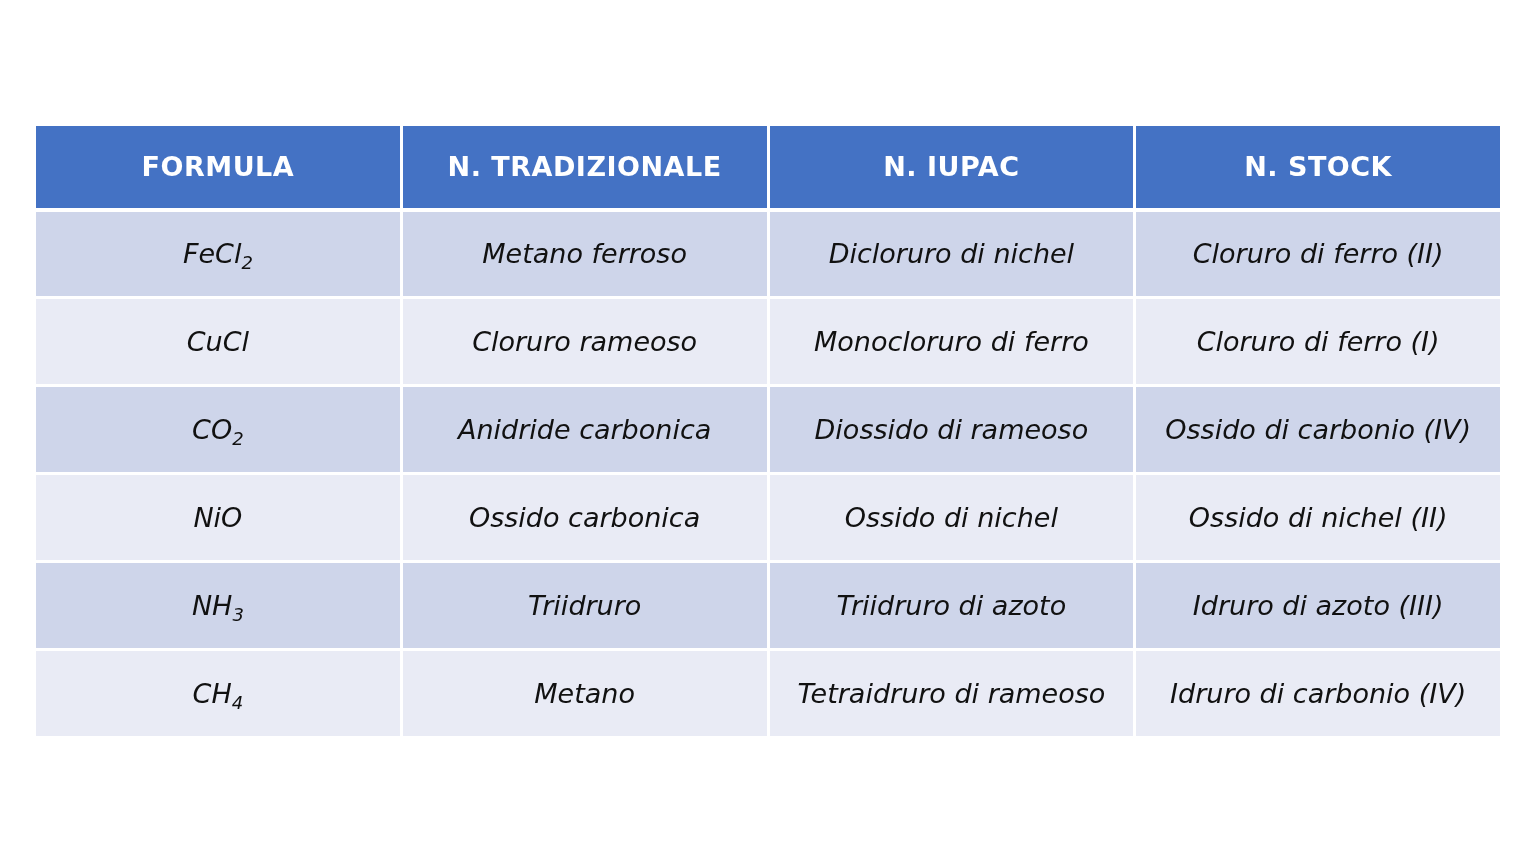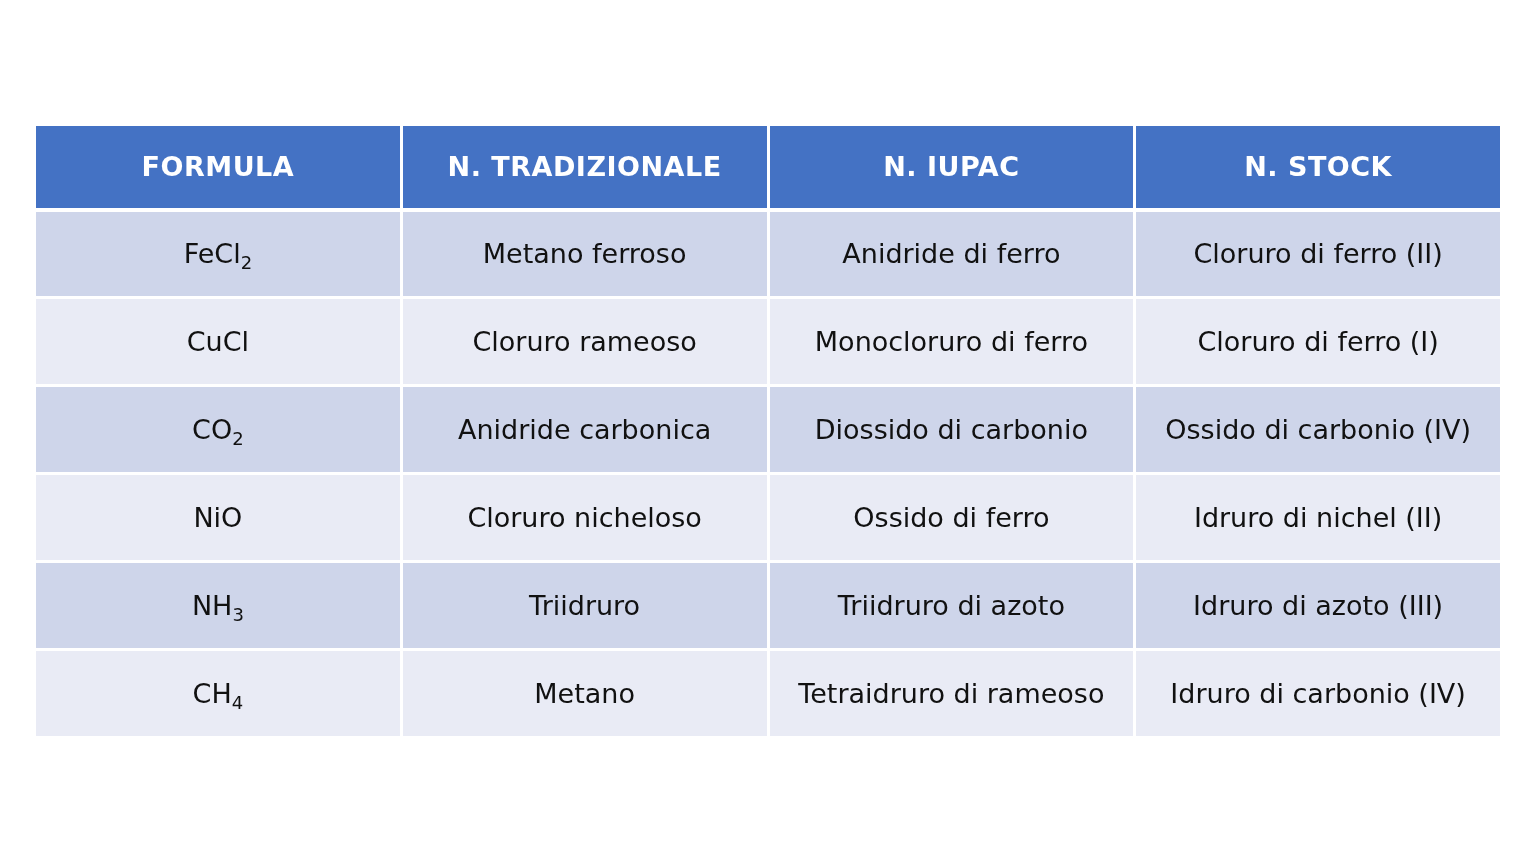--- a/index.html
+++ b/index.html
@@ -29,21 +29,21 @@
   table.nomenclature th,
   table.nomenclature td {
     border: 3px solid var(--grid-color, #ffffff);
     text-align: center;
     vertical-align: middle;
     padding: 0 8px;
     overflow: hidden;
     white-space: nowrap;
   }
   table.nomenclature thead tr { height: 85px; }
-  table.nomenclature tbody tr { height: 88px; }
+  table.nomenclature tbody tr { height: 88px; font-style: italic; }
   table.nomenclature th {
     background: var(--header-bg, #4472C4);
     color: var(--header-text, #ffffff);
     font-size: 27px;
     font-weight: bold;
     letter-spacing: 0.5px;
     border-bottom-width: 4px;
   }
   table.nomenclature td {
     color: var(--body-text, #111111);
@@ -74,40 +74,40 @@
         <th>FORMULA</th>
         <th>N. TRADIZIONALE</th>
         <th>N. IUPAC</th>
         <th>N. STOCK</th>
       </tr>
     </thead>
     <tbody>
       <tr class="band-dark">
         <td><span>FeCl</span><sub>2</sub></td>
         <td>Metano ferroso</td>
-        <td>Anidride di ferro</td>
+        <td>Dicloruro di nichel</td>
         <td>Cloruro di ferro (II)</td>
       </tr>
       <tr class="band-light">
         <td><span>CuCl</span><sub></sub></td>
         <td>Cloruro rameoso</td>
         <td>Monocloruro di ferro</td>
         <td>Cloruro di ferro (I)</td>
       </tr>
       <tr class="band-dark">
         <td><span>CO</span><sub>2</sub></td>
         <td>Anidride carbonica</td>
-        <td>Diossido di carbonio</td>
+        <td>Diossido di rameoso</td>
         <td>Ossido di carbonio (IV)</td>
       </tr>
       <tr class="band-light">
         <td><span>NiO</span><sub></sub></td>
-        <td>Cloruro nicheloso</td>
-        <td>Ossido di ferro</td>
-        <td>Idruro di nichel (II)</td>
+        <td>Ossido carbonica</td>
+        <td>Ossido di nichel</td>
+        <td>Ossido di nichel (II)</td>
       </tr>
       <tr class="band-dark">
         <td><span>NH</span><sub>3</sub></td>
         <td>Triidruro</td>
         <td>Triidruro di azoto</td>
         <td>Idruro di azoto (III)</td>
       </tr>
       <tr class="band-light">
         <td><span>CH</span><sub>4</sub></td>
         <td>Metano</td>

